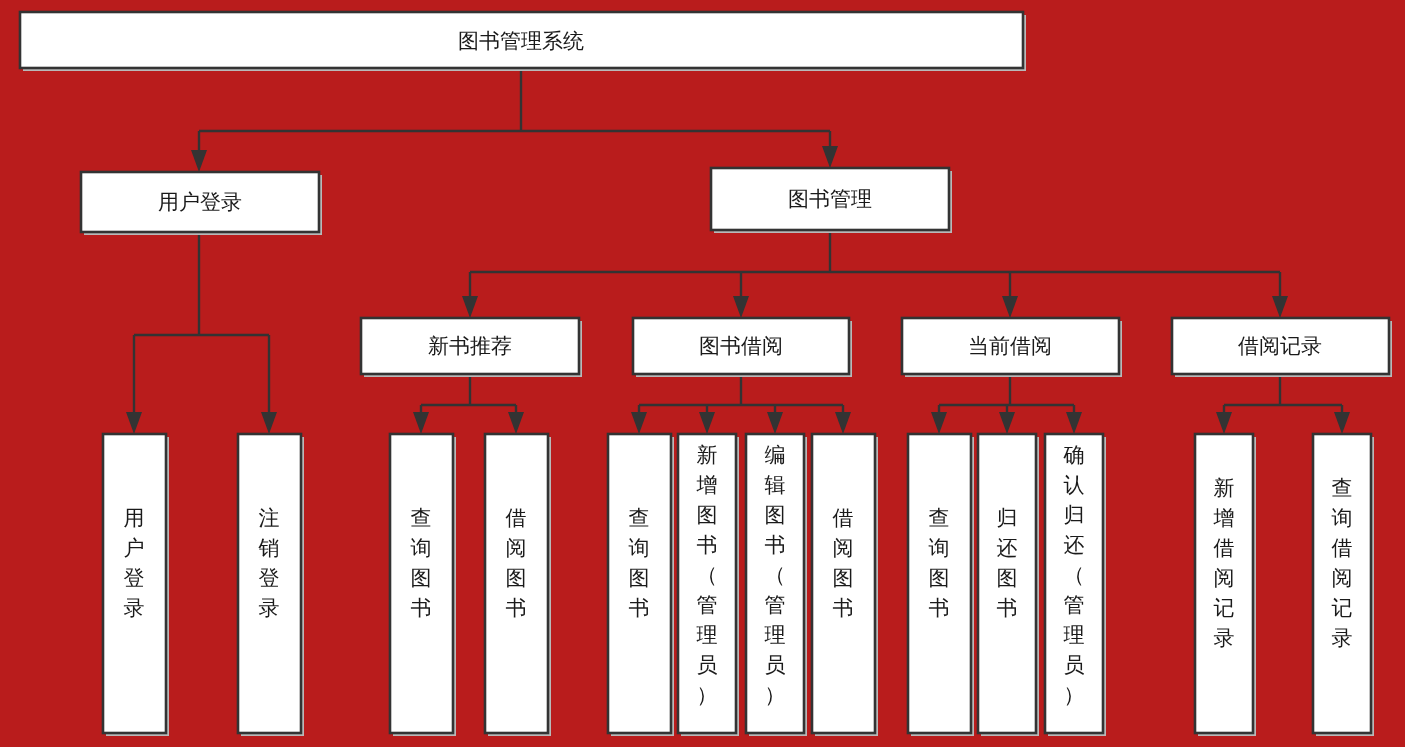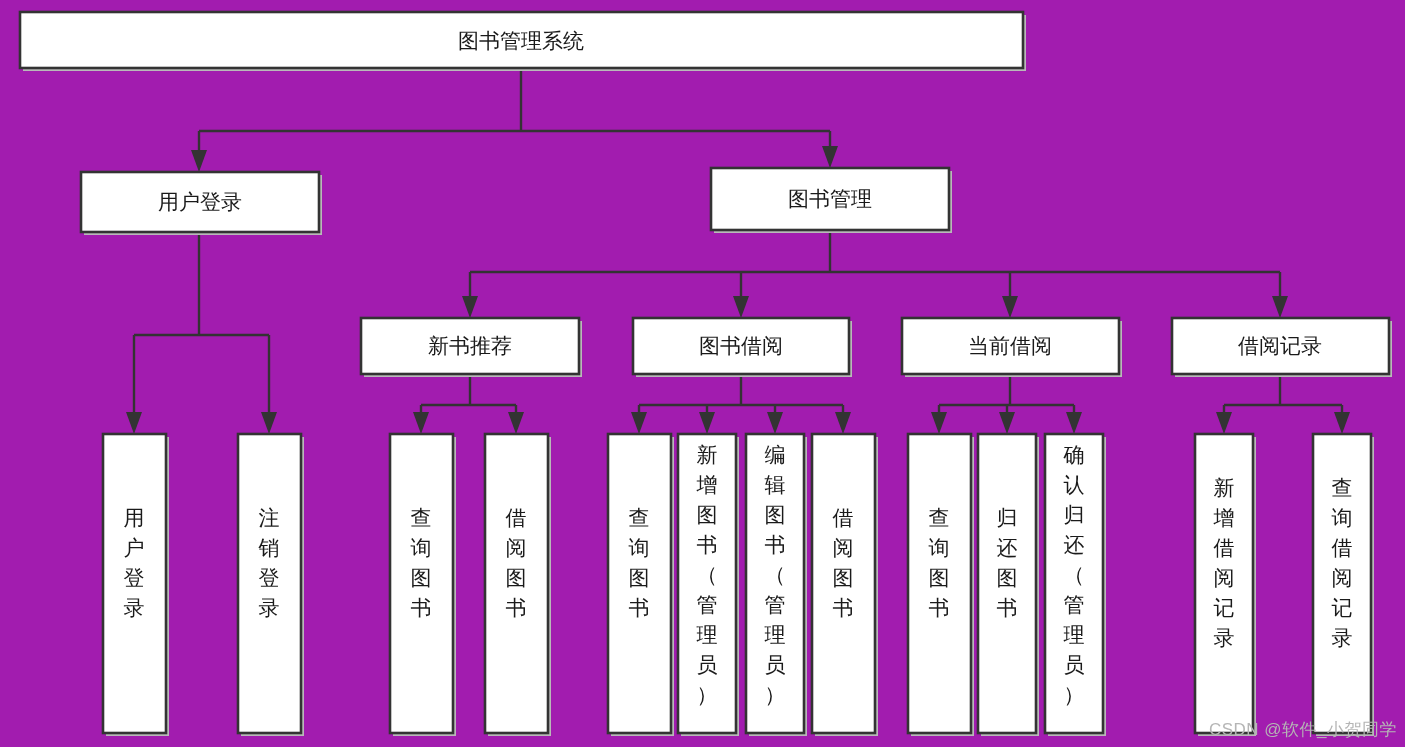--- a/index.html
+++ b/index.html
@@ -10,21 +10,21 @@
   body {
     width: 1405px;
     height: 747px;
     font-family: "Liberation Sans", "DejaVu Sans", sans-serif;
     overflow: hidden;
   }
   #diagram-root {
     position: relative;
     width: 1405px;
     height: 747px;
-    background: #a21caf;
+    background: #b91c1c;
   }
   svg.flow {
     position: absolute;
     top: 0;
     left: 0;
     width: 1405px;
     height: 747px;
   }
   .node-box {
     fill: #ffffff;
@@ -253,14 +253,13 @@
       </g>
 
       <g>
         <rect class="node-shadow" x="1316" y="437" width="58" height="299"></rect>
         <rect class="node-box" x="1313" y="434" width="58" height="299"></rect>
         <text class="node-label-v" x="1342" y="495"><tspan x="1342" y="495">查</tspan><tspan x="1342" y="525">询</tspan><tspan x="1342" y="555">借</tspan><tspan x="1342" y="585">阅</tspan><tspan x="1342" y="615">记</tspan><tspan x="1342" y="645">录</tspan></text>
       </g>
     </g>
   </svg>
 
-  <div class="watermark-text">CSDN @软件_小贺同学</div>
 </div>
 
 </body></html>

